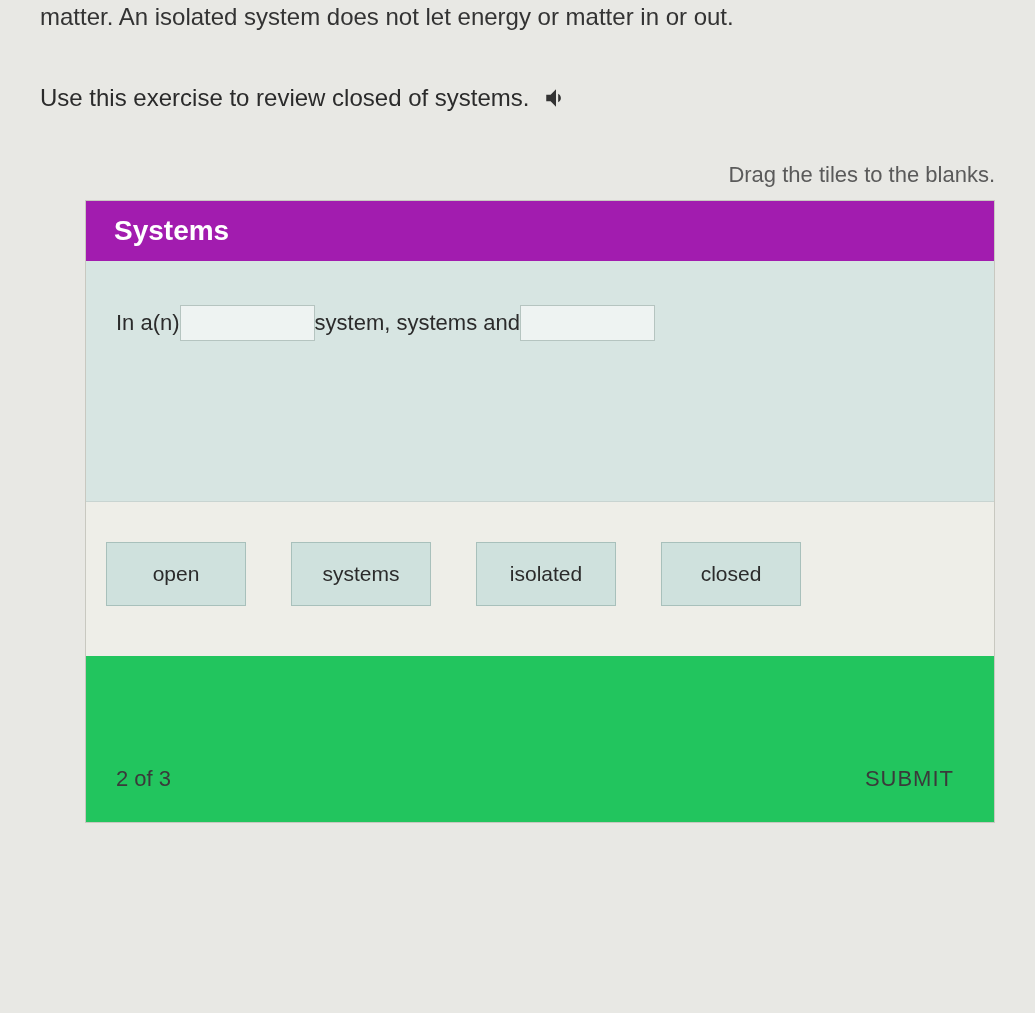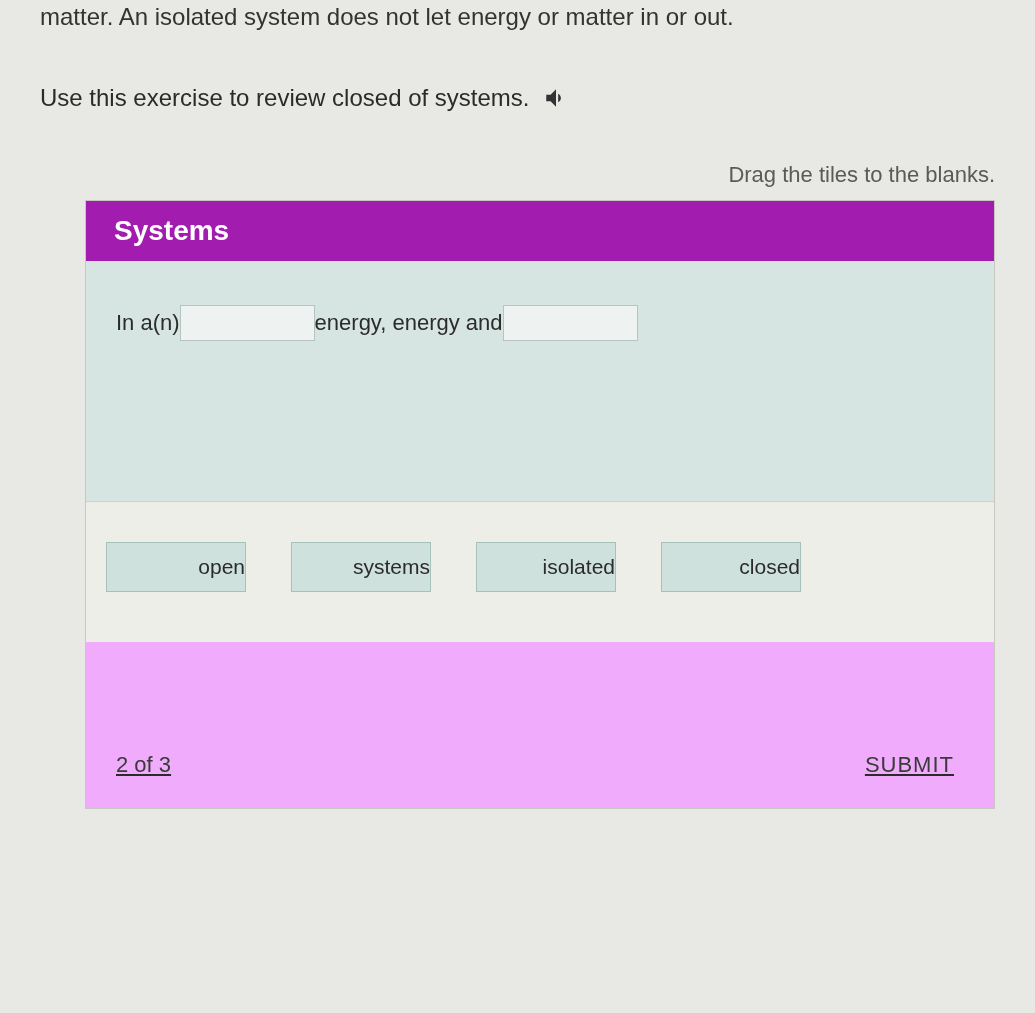--- a/index.html
+++ b/index.html
@@ -80,35 +80,34 @@
     .tiles-area {
       background: #eeeee8;
       padding: 40px 20px 50px 20px;
       display: flex;
       gap: 45px;
       flex-wrap: wrap;
     }
     .tile {
       background: #cfe1dd;
       border: 1px solid #a8c0bb;
-      padding: 12px 0;
+      padding: 19px 0;
       width: 140px;
-      text-align: right;
+      text-align: center;
       font-size: 21px;
       color: #2b2b2b;
       cursor: grab;
       user-select: none;
     }
     .footer-row {
       display: flex;
       justify-content: space-between;
       align-items: center;
       padding: 110px 40px 30px 30px;
-      background: #f0abfc;
-      text-decoration: underline;
+      background: #22c55e;
     }
     .progress-text {
       font-size: 22px;
       color: #3a3a3a;
     }
     .submit-btn {
       background: transparent;
       border: none;
       font-size: 22px;
       color: #3a3a3a;
@@ -134,21 +133,21 @@
   </div>
 
   <p class="drag-instruction">Drag the tiles to the blanks.</p>
 
   <div class="exercise-box">
     <div class="exercise-header">Systems</div>
 
     <div class="sentence-area">
       <span>In a(n)</span>
       <span class="blank"></span>
-      <span>energy, energy and</span>
+      <span>system, systems and</span>
       <span class="blank"></span>
     </div>
 
     <div class="tiles-area">
       <div class="tile">open</div>
       <div class="tile">systems</div>
       <div class="tile">isolated</div>
       <div class="tile">closed</div>
     </div>
 

